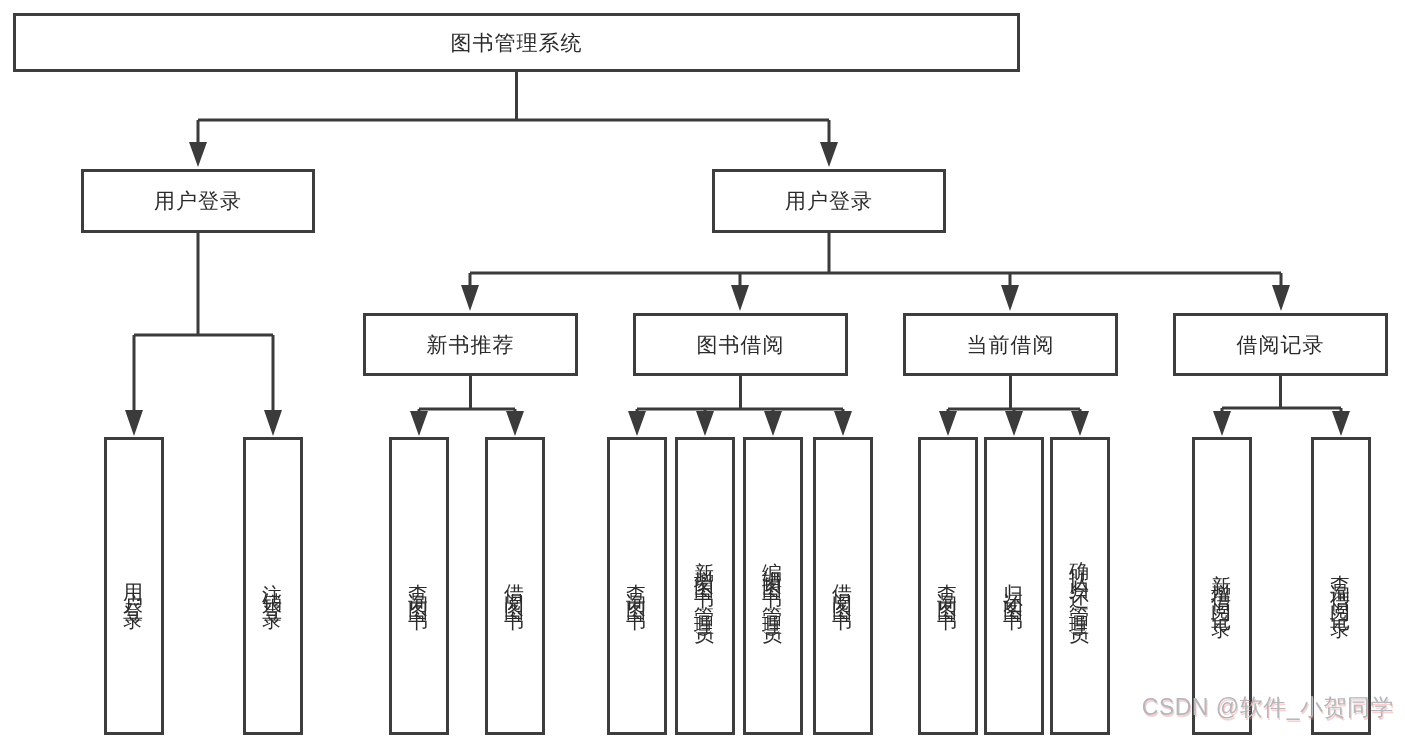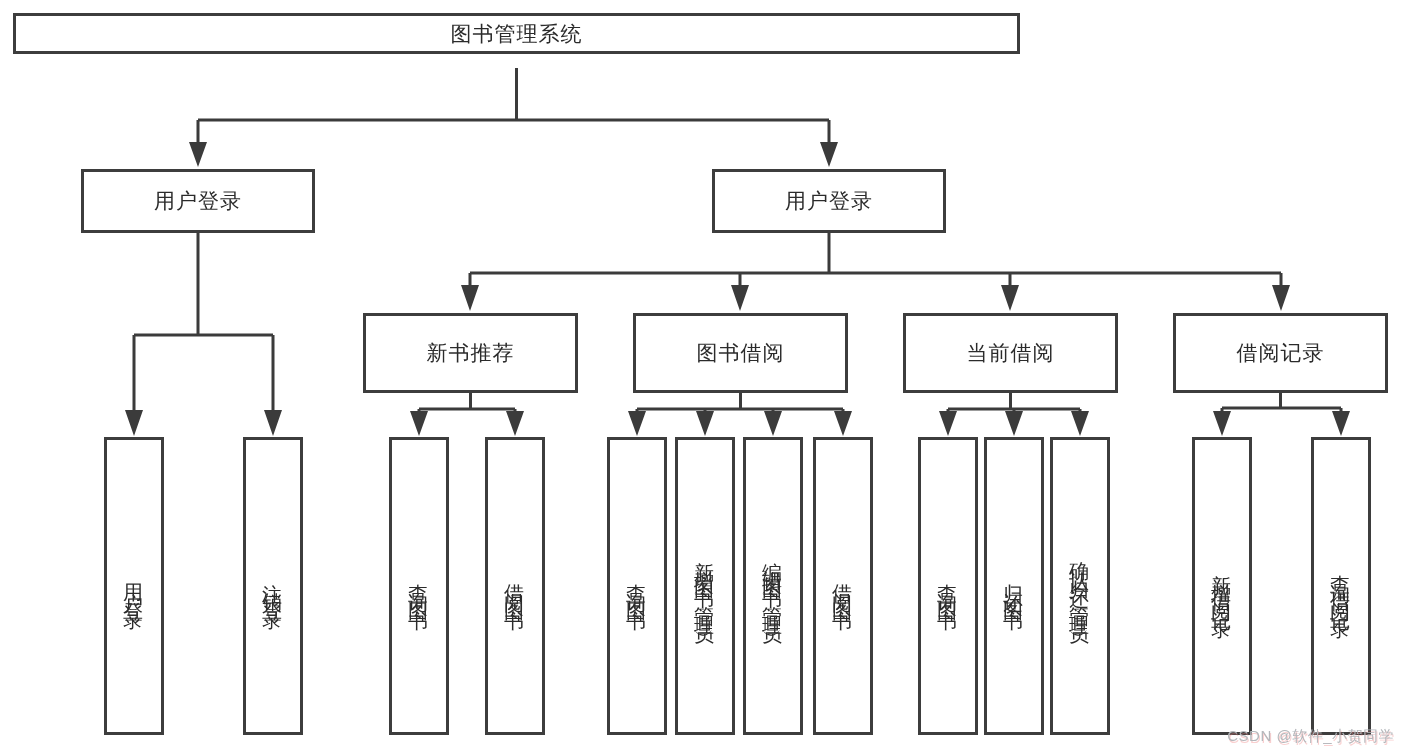--- a/index.html
+++ b/index.html
@@ -40,27 +40,27 @@
     align-items: center;
     justify-content: center;
     color: #2b2b2b;
     font-size: 21px;
     letter-spacing: 1px;
     z-index: 1;
     white-space: nowrap;
   }
   .node.root {
     left: 13px; top: 13px;
-    width: 1007px; height: 41px;
+    width: 1007px; height: 59px;
   }
   .node.lvl2 {
     top: 169px; width: 234px; height: 64px;
   }
   .node.lvl3 {
-    top: 313px; width: 215px; height: 80px; text-align: right;
+    top: 313px; width: 215px; height: 63px; text-align: right;
   }
   .leaf {
     position: absolute;
     box-sizing: border-box;
     top: 437px;
     width: 60px;
     height: 298px;
     background: #ffffff;
     border: 3px solid #3d3d3d;
     display: flex;
@@ -70,23 +70,23 @@
     text-orientation: mixed;
     color: #2b2b2b;
     font-size: 20px;
     letter-spacing: 9px;
     z-index: 1;
     white-space: nowrap;
   }
   .watermark {
     position: absolute;
     right: 11px;
-    bottom: 1px;
+    bottom: 24px;
     z-index: 3;
-    font-size: 15px;
+    font-size: 23px;
     color: #b4b7bb;
     letter-spacing: 0.5px;
     text-shadow: 1px 2px 0 rgba(240, 130, 130, 0.38);
     white-space: nowrap;
   }
 </style>
 </head>
 <body>
 
 <div class="canvas">

